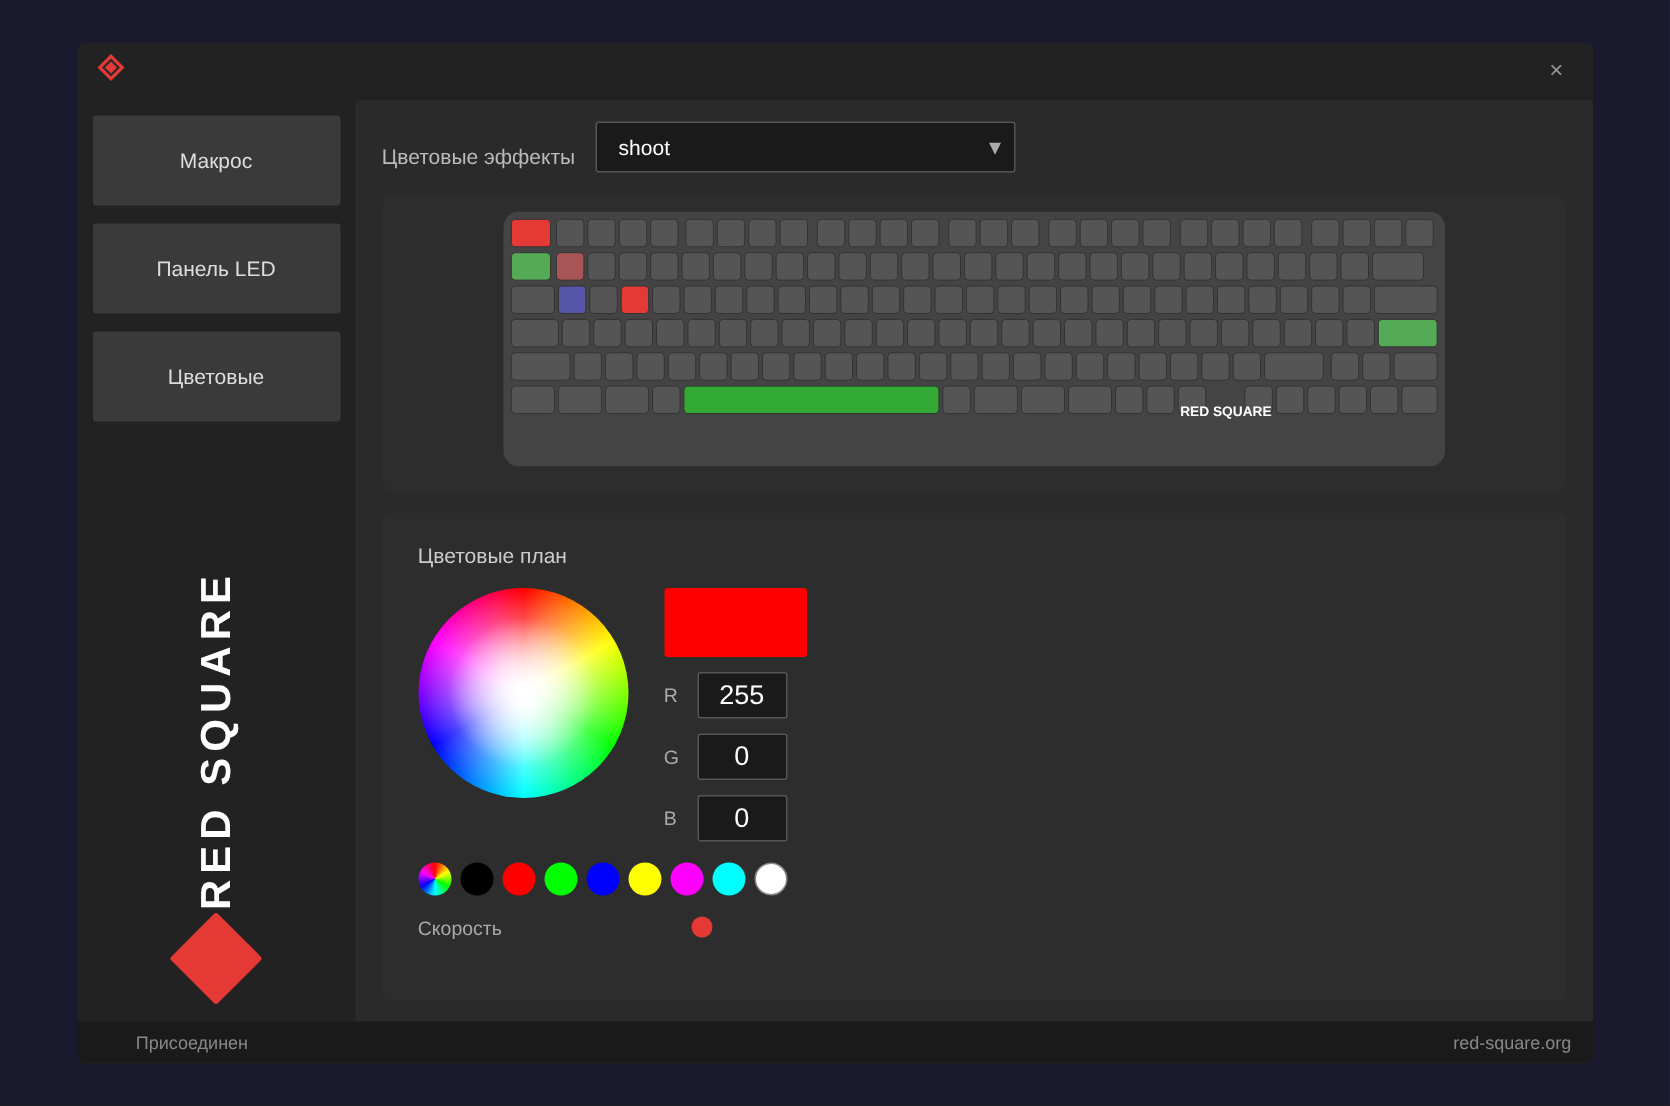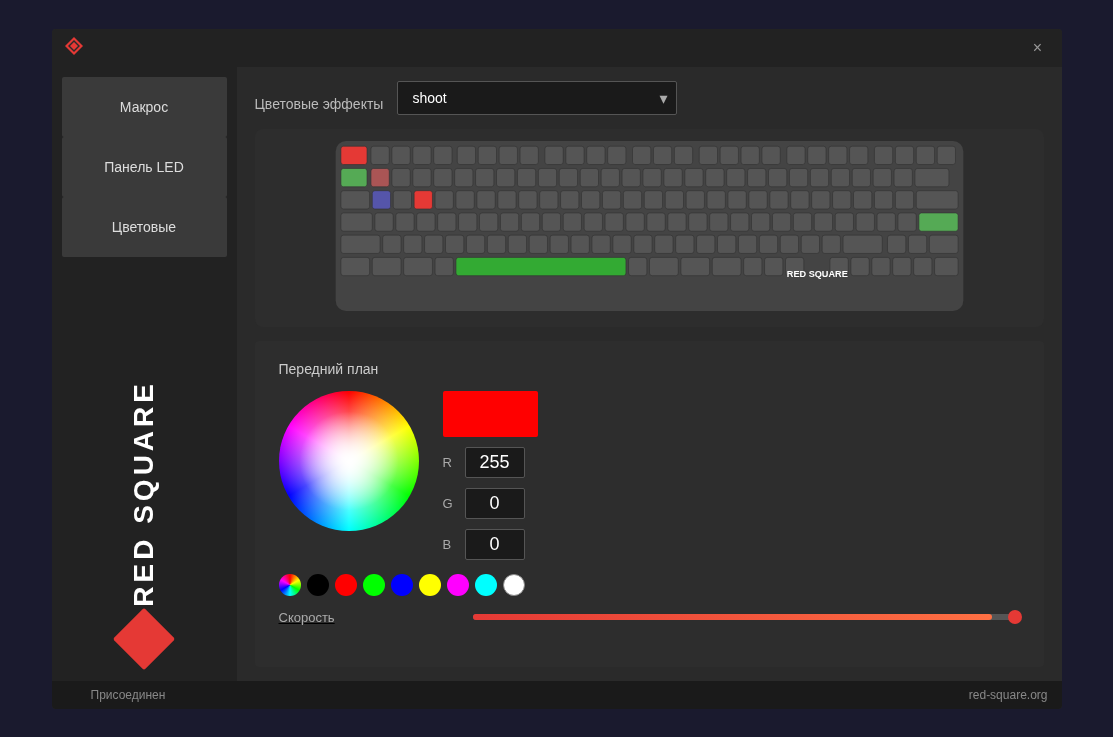--- a/index.html
+++ b/index.html
@@ -48,21 +48,21 @@
       display: flex;
       flex: 1;
       overflow: hidden;
     }
     .sidebar {
       width: 185px;
       background: #222222;
       display: flex;
       flex-direction: column;
       padding: 10px;
-      gap: 0;
+      gap: 12px;
       flex-shrink: 0;
     }
     .sidebar-item {
       background: #3a3a3a;
       color: #ddd;
       border: none;
       padding: 22px 10px;
       font-size: 14px;
       cursor: pointer;
       text-align: center;
@@ -219,23 +219,22 @@
     }
     .color-preset-btn {
       width: 22px;
       height: 22px;
       border-radius: 50%;
       border: none;
       cursor: pointer;
     }
     .slider-section {
       display: flex;
-      flex-direction: column;
+      flex-direction: row;
       gap: 25px;
-      text-decoration: underline;
     }
     .slider-row {
       display: flex;
       align-items: center;
       gap: 14px;
     }
     .slider-label {
       color: #aaa;
       font-size: 13px;
       width: 180px;
@@ -505,21 +504,21 @@
             <rect x="426" y="89" width="14" height="14" rx="2"></rect>
             <rect x="442" y="89" width="14" height="14" rx="2"></rect>
             <rect x="458" y="89" width="18" height="14" rx="2"></rect>
           </g>
 
           <text x="345" y="104" fill="#fff" font-size="7" font-weight="bold" font-family="Arial">RED SQUARE</text>
         </svg>
       </div>
 
       <div class="settings-panel">
-        <span class="panel-section-title">Передний план</span>
+        <span class="panel-section-title">Цветовые план</span>
 
         <div class="color-section">
 
           <div style="position:relative; width:140px; height:140px;">
             <div class="color-wheel-canvas" style="position:relative; width:140px; height:140px; border-radius:50;">
               <div class="color-wheel-white-overlay"></div>
             </div>
             <div style="position:absolute;inset:0;border-radius:50%;background:radial-gradient(circle,white 0%,transparent 50%);"></div>
           </div>
 

